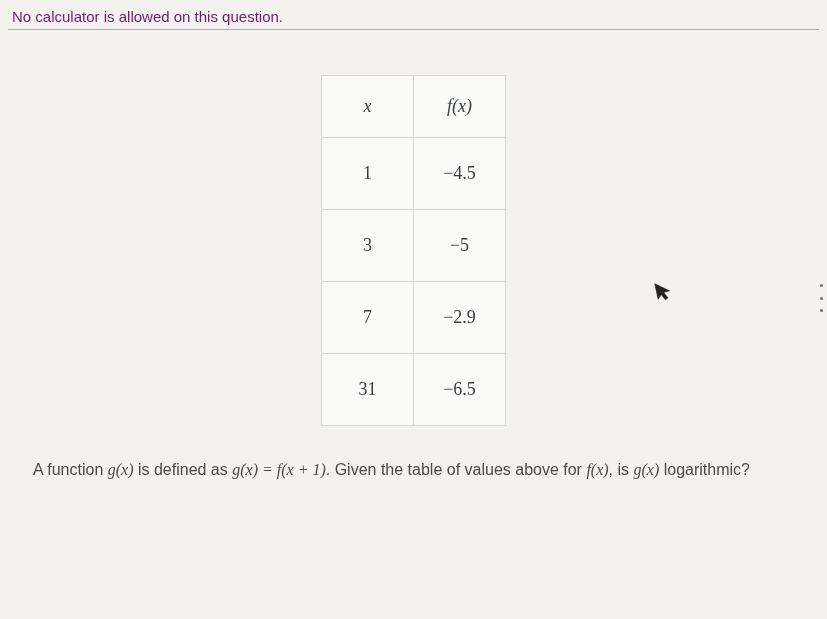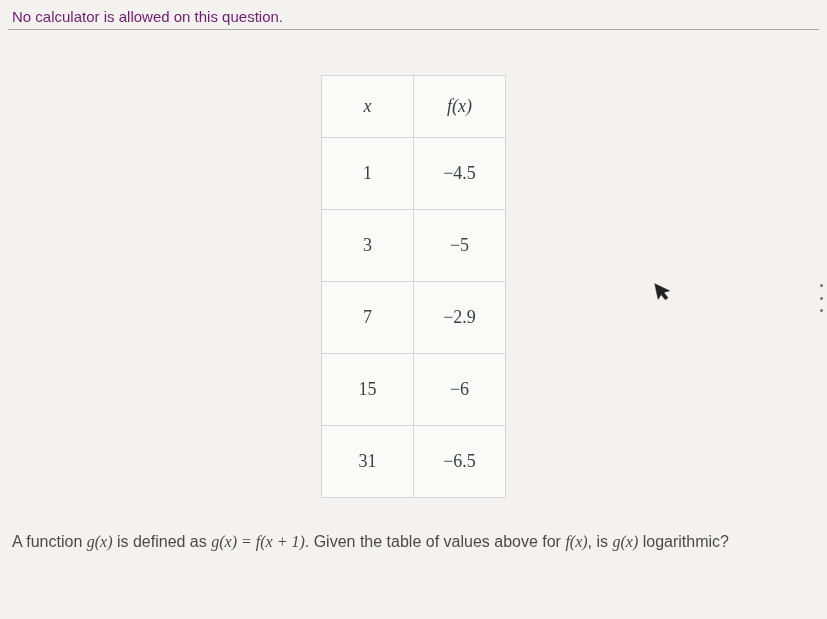--- a/index.html
+++ b/index.html
@@ -46,21 +46,21 @@
     td.header-cell {
       height: 62px;
       font-style: italic;
     }
     .minus {
       font-family: 'Times New Roman', serif;
     }
     .question {
       color: #4a4a4a;
       font-size: 16px;
-      margin: 32px 20px 0 12px;
+      margin: 32px 20px 0 33px;
       line-height: 1.45;
       font-family: Arial, Helvetica, sans-serif;
     }
     .mathit {
       font-style: italic;
       font-family: 'Times New Roman', serif;
     }
     .cursor {
       position: absolute;
       top: 280px;
@@ -105,24 +105,20 @@
     </tr>
     <tr>
       <td>3</td>
       <td><span class="minus">−5</span></td>
     </tr>
     <tr>
       <td>7</td>
       <td><span class="minus">−2.9</span></td>
     </tr>
     <tr>
-      <td>15</td>
-      <td><span class="minus">−6</span></td>
-    </tr>
-    <tr>
       <td>31</td>
       <td><span class="minus">−6.5</span></td>
     </tr>
   </tbody>
     </table>
 </div>
 
 <div class="question">
   <span>A function </span><span class="mathit">g(x)</span><span> is defined as </span><span class="mathit">g(x) = f(x + 1)</span><span>. Given the table of values above for </span><span class="mathit">f(x)</span><span>, is </span><span class="mathit">g(x)</span><span> logarithmic?</span>
 </div>

